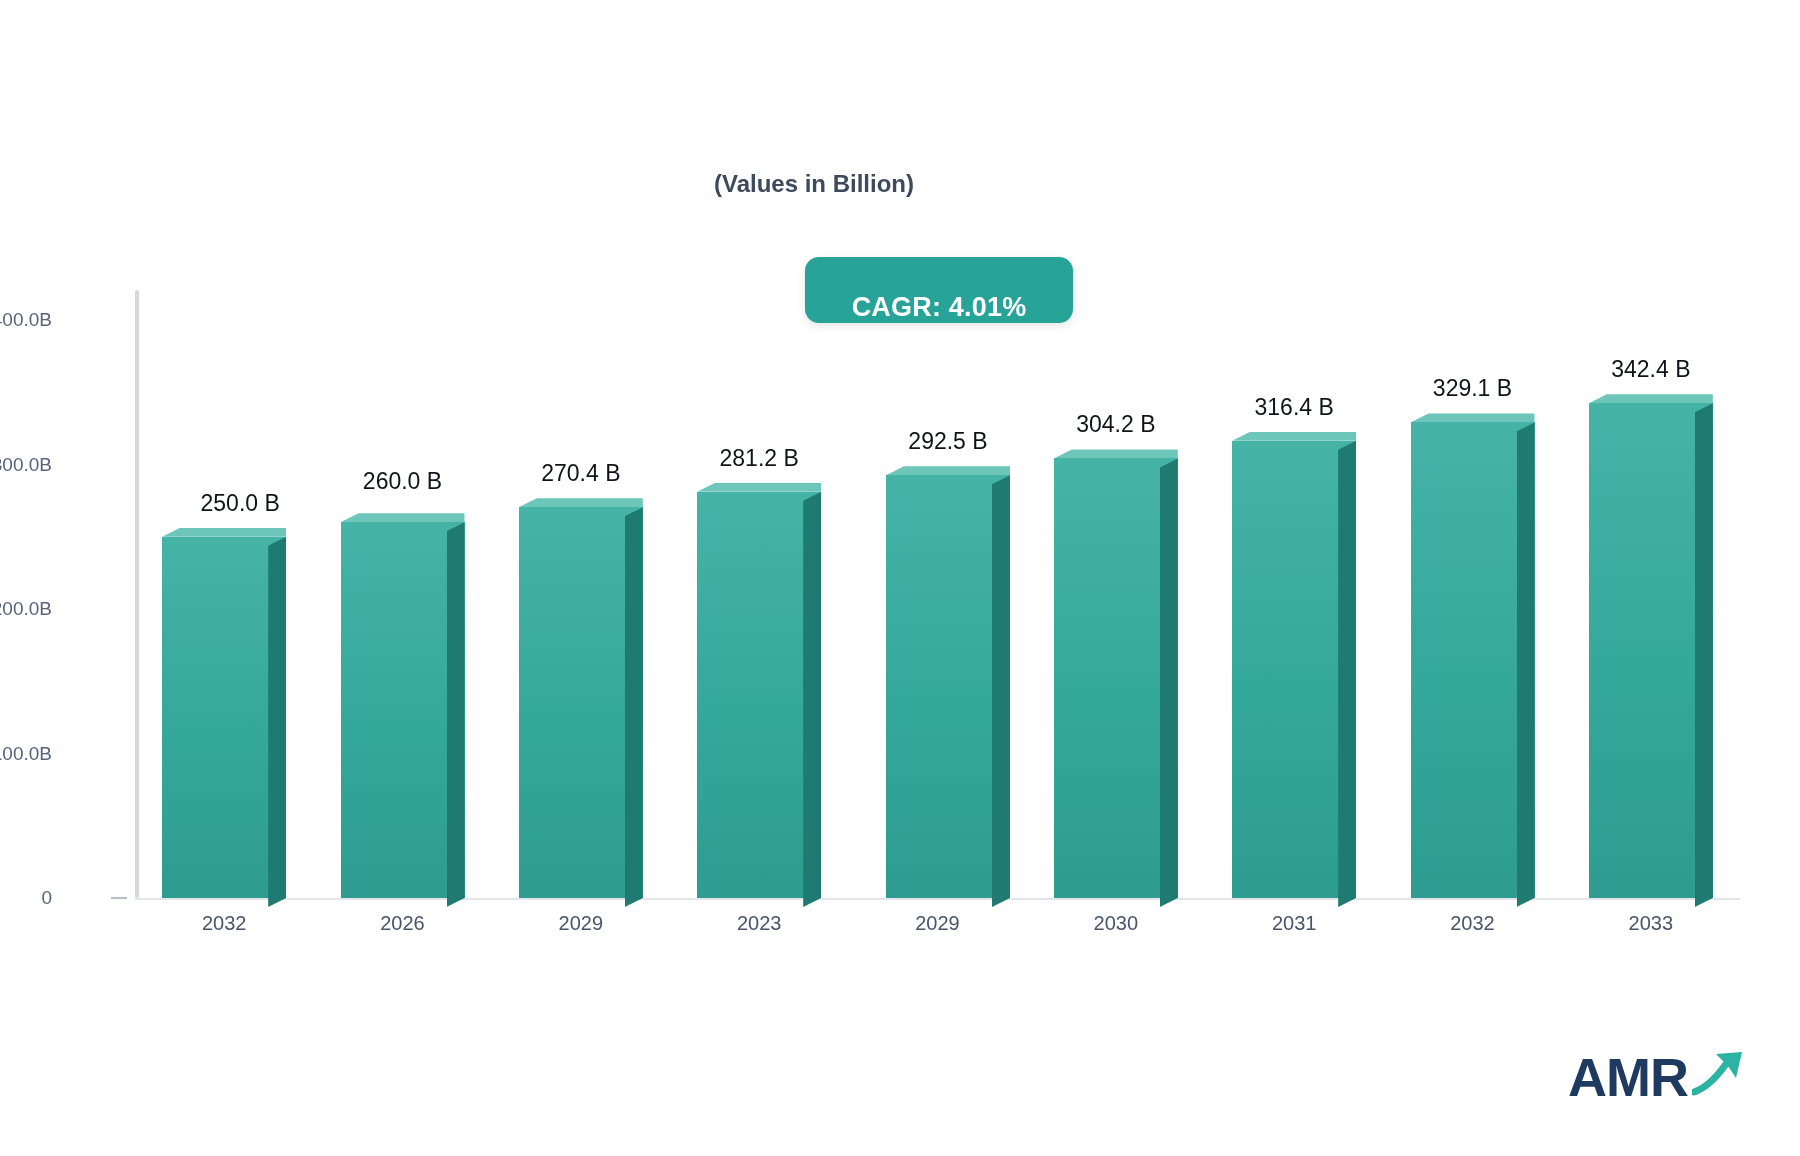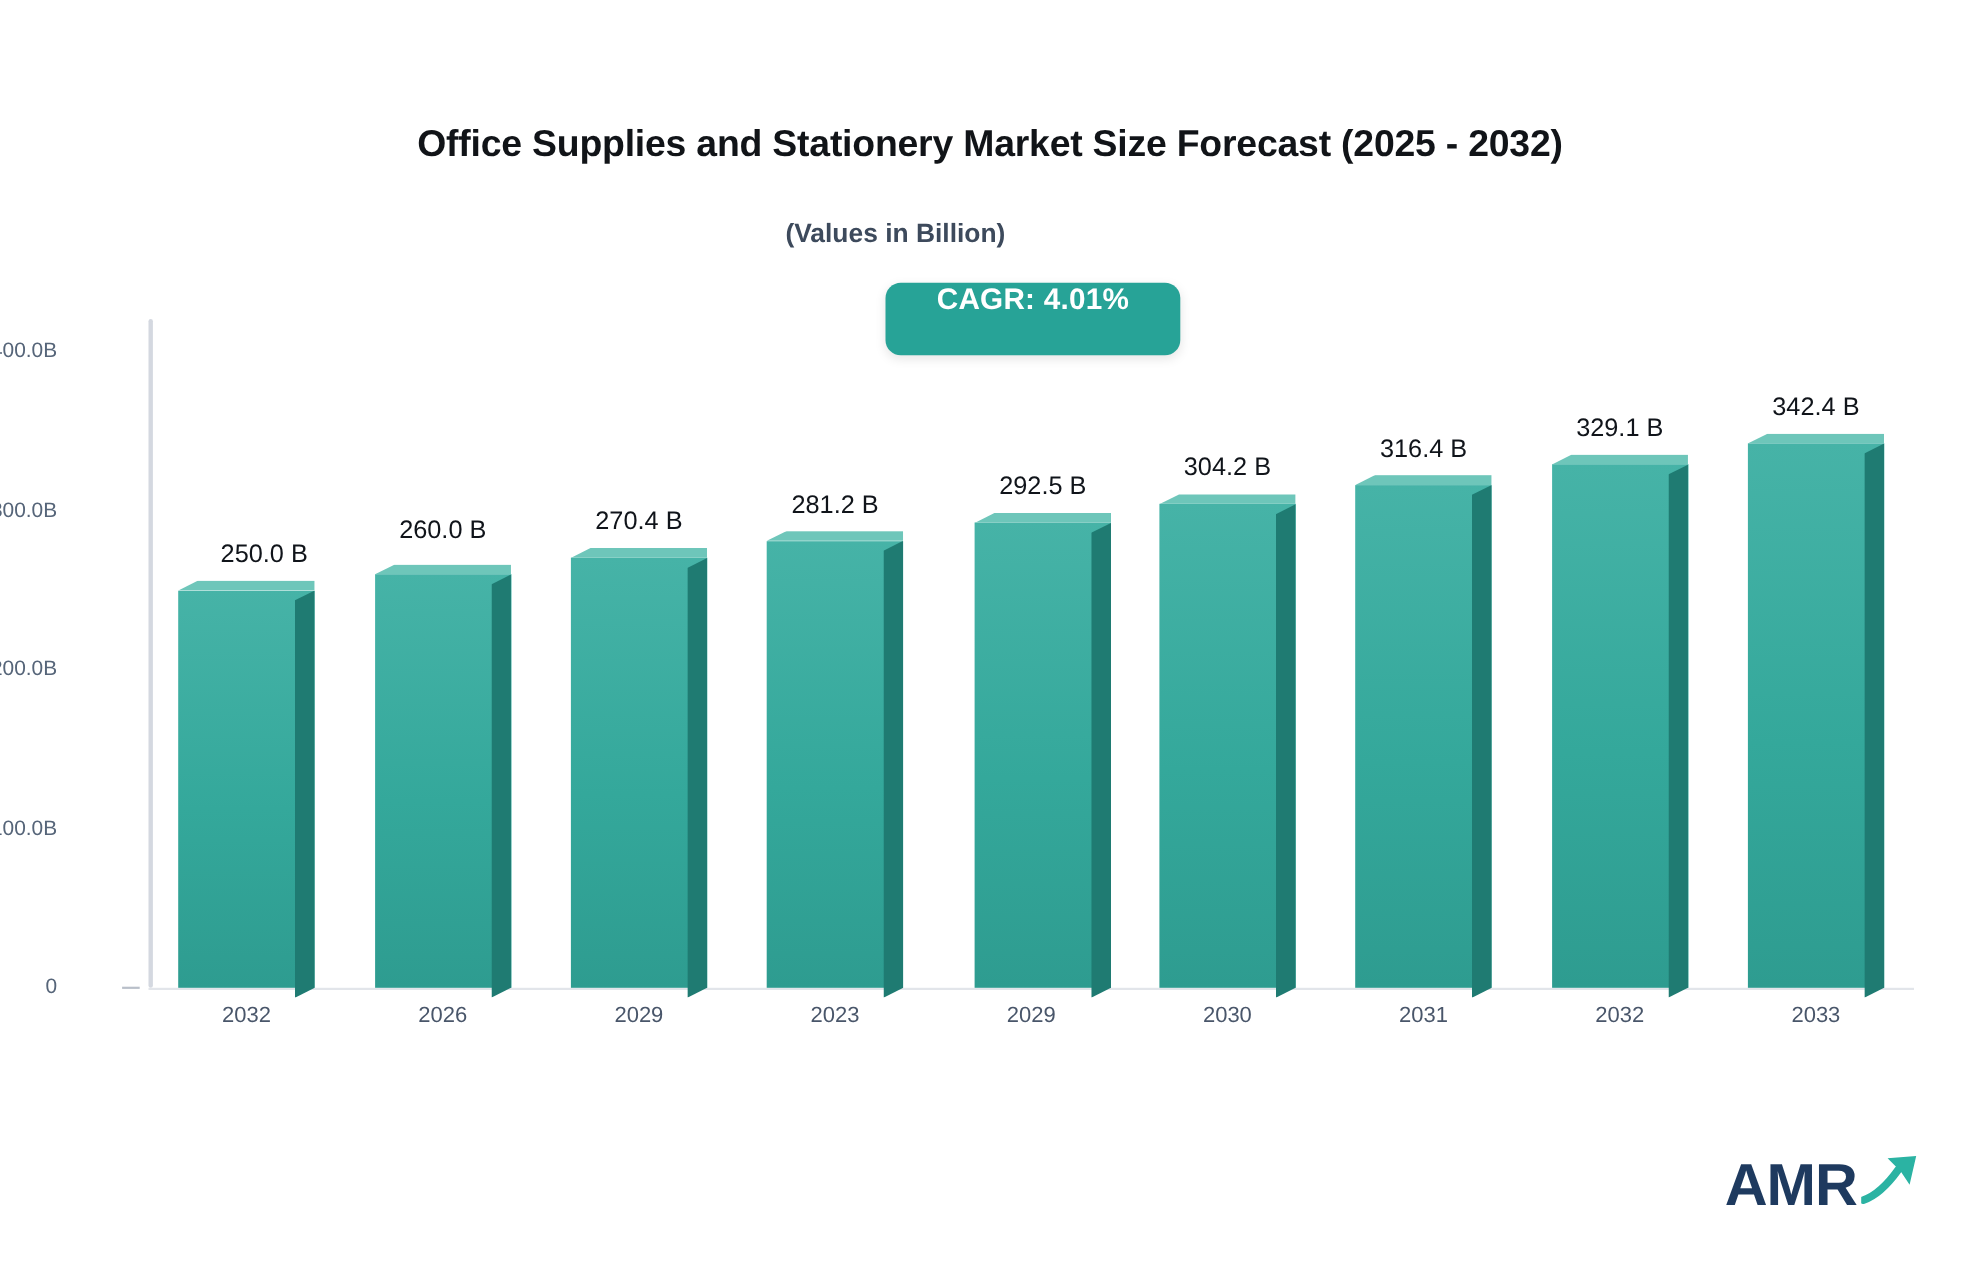--- a/index.html
+++ b/index.html
@@ -25,31 +25,30 @@
     color: #111418;
     letter-spacing: -0.2px;
   }
   #chart-subtitle {
     position: absolute;
     top: 170px; left: 0; width: 1628px;
     text-align: center;
     font-size: 24px;
     font-weight: bold;
     color: #3d4a5c;
-    margin-top: 29px;
   }
 
   
   #cagr-badge {
     position: absolute;
     left: 805px; top: 257px;
     width: 268px; height: 66px;
     background: #27a397;
     border-radius: 14px;
-    display: flex; align-items: flex-start; justify-content: center;
+    display: flex; align-items: flex-end; justify-content: center;
     box-shadow: 0 3px 10px rgba(0,0,0,0.10);
   }
   #cagr-badge span {
     color: #ffffff;
     font-size: 27px;
     font-weight: bold;
     letter-spacing: 0.2px;
   }
 
   
@@ -150,21 +149,20 @@
   #amr-logo .amr-arrow {
     margin-left: 4px;
     margin-bottom: 4px;
   }
 </style>
 </head>
 <body>
 
 <div id="page">
 
-  <div id="chart-title">Office Supplies and Stationery Market Size Forecast (2025 - 2032)</div>
   <div id="chart-subtitle">(Values in Billion)</div>
 
   <div id="cagr-badge">
     <span>CAGR: 4.01%</span>
   </div>
 
   <div id="plot">
     <div id="y-axis-line"></div>
     <div id="x-axis-line"></div>
     <div id="y-ticks">

